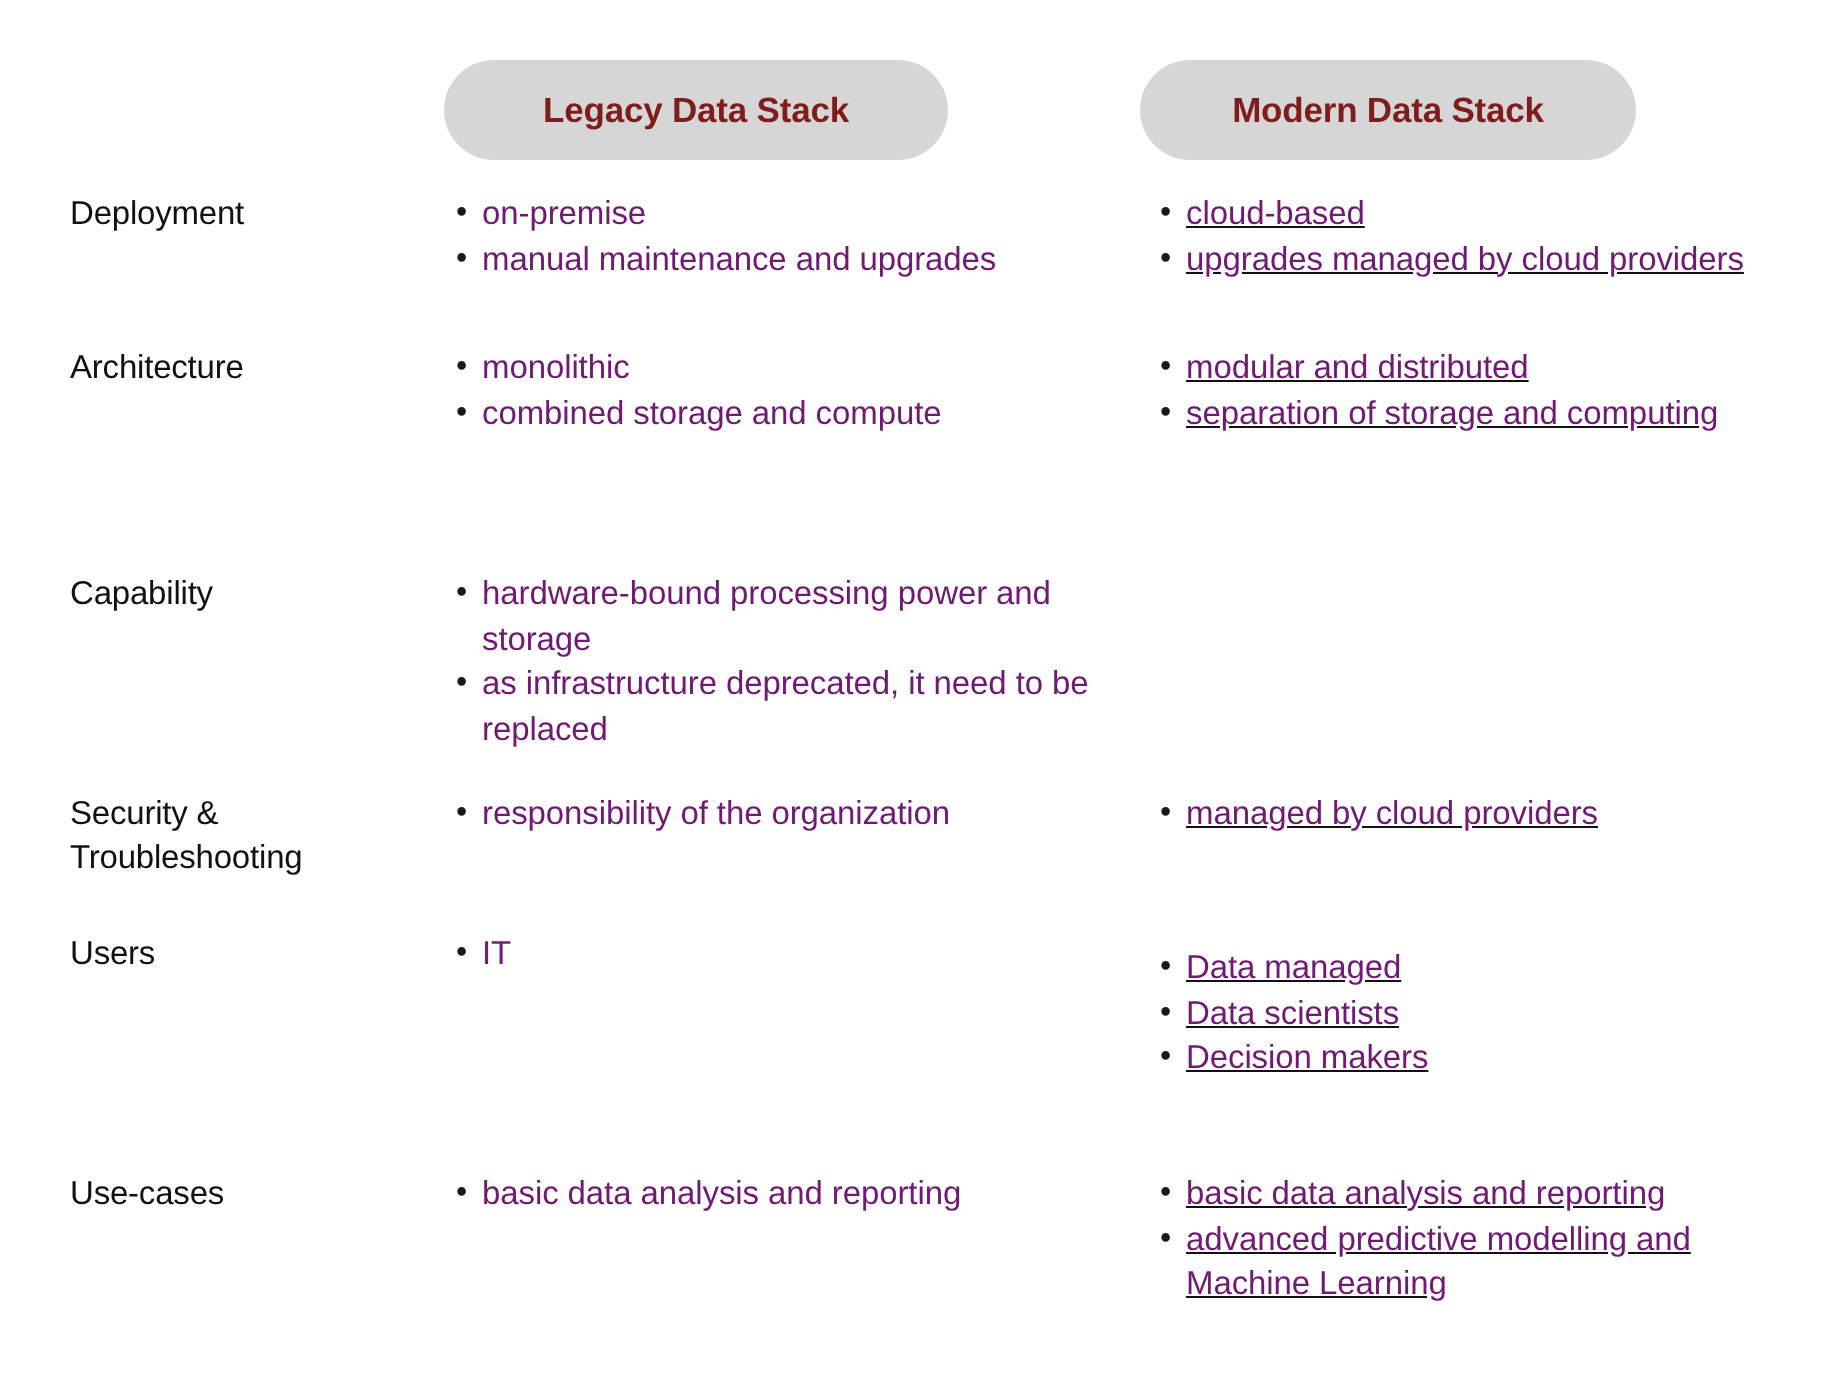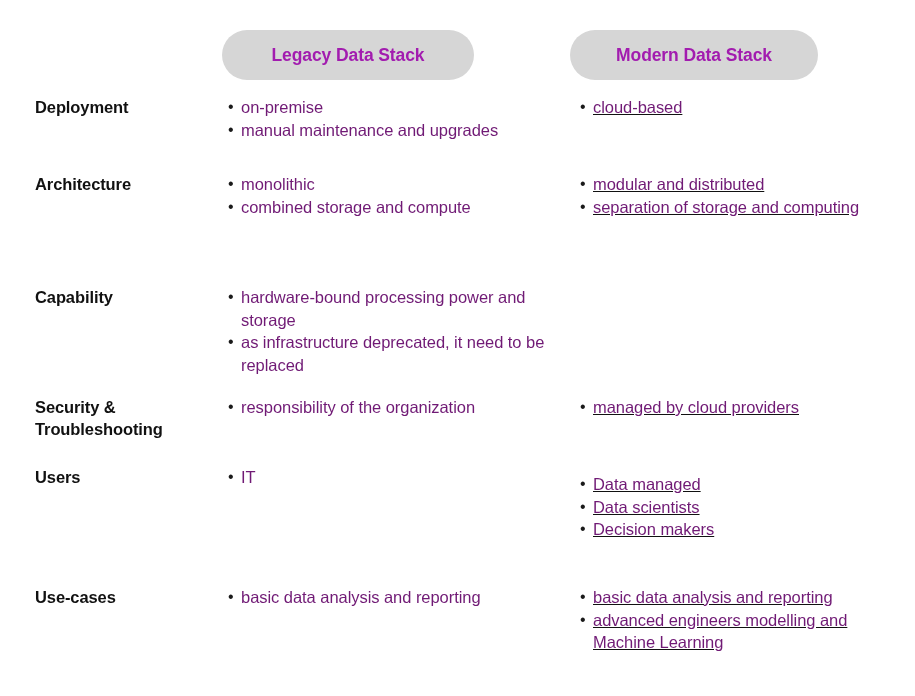--- a/index.html
+++ b/index.html
@@ -37,21 +37,21 @@
     position: absolute;
     height: 50px;
     background: #d6d6d6;
     border-radius: 25px;
     display: flex;
     align-items: center;
     justify-content: center;
     font-size: 17.5px;
     font-weight: bold;
     letter-spacing: -0.1px;
-    color: #a21caf;
+    color: #7f1d1d;
   }
 
   .pill-legacy { left: 222px; width: 252px; }
   .pill-modern { left: 570px; width: 248px; text-align: right; }
 
   
   .rows {
     position: absolute;
     top: 96px;
     left: 0;
@@ -62,21 +62,21 @@
     position: relative;
     width: 915px;
   }
 
   .row-label {
     position: absolute;
     left: 35px;
     top: 0;
     width: 180px;
     font-size: 16.5px;
-    font-weight: bold;
+    font-weight: normal;
     line-height: 22px;
     letter-spacing: -0.1px;
     color: #111111;
   }
 
   .col {
     position: absolute;
     top: 0;
   }
 
@@ -123,20 +123,21 @@
         <div class="row-label">Deployment</div>
         <div class="col col-legacy">
           <ul class="bullets">
             <li>on-premise</li>
             <li>manual maintenance and upgrades</li>
           </ul>
         </div>
         <div class="col col-modern">
           <ul class="bullets">
             <li>cloud-based</li>
+            <li>upgrades managed by cloud providers</li>
           </ul>
         </div>
       </div>
       <div class="row" style="top: 77px; height: 95px; position: absolute; left: 0px;">
         <div class="row-label">Architecture</div>
         <div class="col col-legacy">
           <ul class="bullets">
             <li>monolithic</li>
             <li>combined storage and compute</li>
           </ul>
@@ -188,19 +189,19 @@
       <div class="row" style="top: 490px; height: 110px; position: absolute; left: 0px;">
         <div class="row-label">Use-cases</div>
         <div class="col col-legacy">
           <ul class="bullets">
             <li>basic data analysis and reporting</li>
           </ul>
         </div>
         <div class="col col-modern">
           <ul class="bullets">
             <li>basic data analysis and reporting</li>
-            <li>advanced engineers modelling and Machine Learning</li>
+            <li>advanced predictive modelling and Machine Learning</li>
           </ul>
         </div>
       </div>
     </div>
 
 </div>
 
 </body></html>

